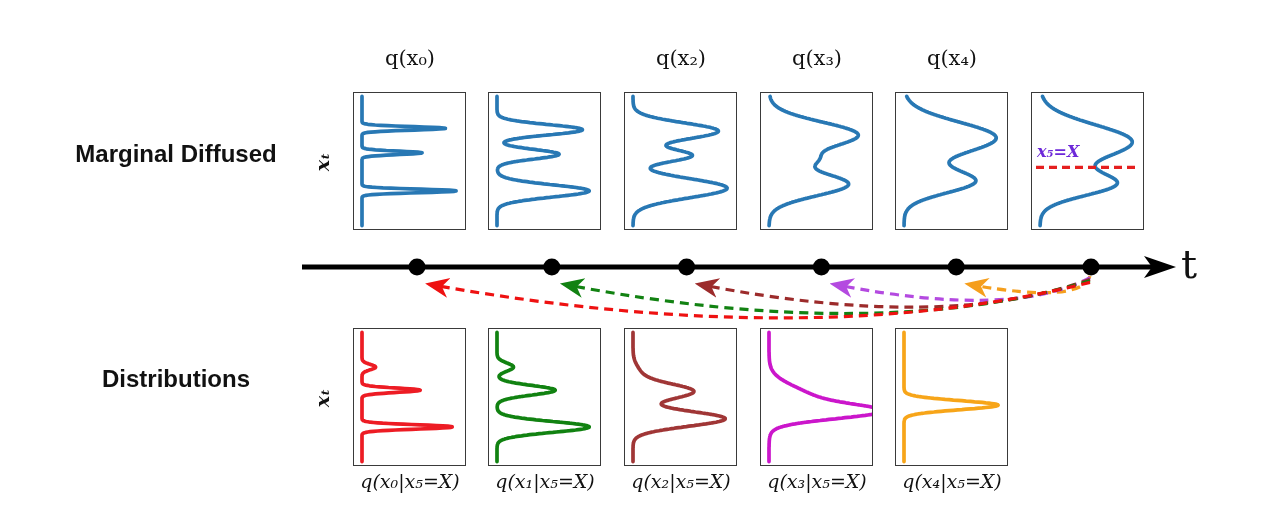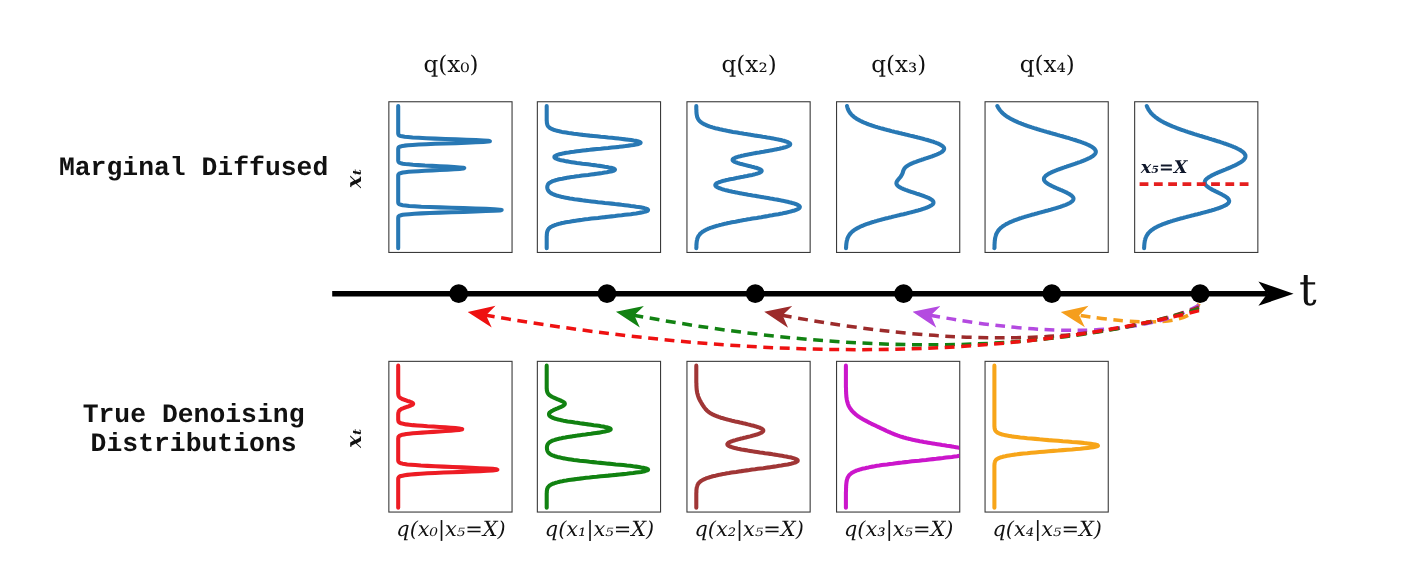--- a/index.html
+++ b/index.html
@@ -2,21 +2,21 @@
 <html><head>
 <meta charset="utf-8">
 <style>
   html,body{margin:0;padding:0;background:#ffffff;}
   #canvas{
     position:relative;width:1274px;height:522px;background:#ffffff;overflow:hidden;
     font-family:"DejaVu Serif","Liberation Serif",serif;
   }
   .row-title{
     position:absolute;left:40px;width:272px;text-align:center;
-    font-family:Liberation Mono, monospace;
+    font-family:Liberation Sans, sans-serif;
     font-weight:bold;font-size:24px;line-height:1.1;color:#111;
   }
   .axis-xt{
     position:absolute;left:303px;width:40px;height:24px;text-align:center;
     transform:rotate(-90deg);font-style:italic;font-weight:bold;
     font-size:19px;color:#111;
   }
   .plot-label-top{
     position:absolute;top:46px;width:114px;text-align:center;
     font-size:21px;color:#111;
@@ -41,21 +41,20 @@
 </style>
 </head>
 <body>
 
 <div id="canvas">
 
   <div class="row-title" style="top:141px">
     <div>Marginal Diffused</div>
   </div>
   <div class="row-title" style="top:366px">
-    <div>True Denoising</div>
     <div>Distributions</div>
   </div>
 
   <div class="axis-xt" style="top:150px">xₜ</div>
   <div class="axis-xt" style="top:386px">xₜ</div>
 
   <div class="plot-label-top" style="left:353px">q(x₀)</div>
   <div class="plot-label-top" style="left:624px">q(x₂)</div>
   <div class="plot-label-top" style="left:760px">q(x₃)</div>
   <div class="plot-label-top" style="left:895px">q(x₄)</div>
@@ -83,21 +82,21 @@
   <div class="plot-box" style="left:895px;top:92px">
       <svg viewBox="0 0 111 136">
         <path d="M10.7 3.4L10.9 3.7L11.1 4.1L11.2 4.4L11.4 4.8L11.6 5.1L11.8 5.4L12.0 5.8L12.3 6.1L12.5 6.5L12.8 6.8L13.0 7.1L13.3 7.5L13.6 7.8L13.9 8.2L14.2 8.5L14.5 8.8L14.8 9.2L15.2 9.5L15.5 9.9L15.9 10.2L16.3 10.5L16.7 10.9L17.1 11.2L17.5 11.6L18.0 11.9L18.4 12.2L18.9 12.6L19.4 12.9L19.9 13.3L20.5 13.6L21.0 13.9L21.6 14.3L22.2 14.6L22.8 15.0L23.4 15.3L24.1 15.6L24.7 16.0L25.4 16.3L26.1 16.7L26.8 17.0L27.6 17.3L28.3 17.7L29.1 18.0L29.9 18.4L30.7 18.7L31.5 19.0L32.4 19.4L33.3 19.7L34.2 20.1L35.1 20.4L36.0 20.7L37.0 21.1L37.9 21.4L38.9 21.8L39.9 22.1L40.9 22.4L42.0 22.8L43.0 23.1L44.1 23.5L45.2 23.8L46.3 24.1L47.4 24.5L48.5 24.8L49.6 25.2L50.8 25.5L51.9 25.8L53.1 26.2L54.3 26.5L55.4 26.9L56.6 27.2L57.8 27.5L59.0 27.9L60.3 28.2L61.5 28.6L62.7 28.9L63.9 29.2L65.1 29.6L66.3 29.9L67.5 30.3L68.7 30.6L69.9 30.9L71.1 31.3L72.3 31.6L73.5 32.0L74.7 32.3L75.8 32.6L77.0 33.0L78.1 33.3L79.2 33.7L80.3 34.0L81.4 34.3L82.5 34.7L83.5 35.0L84.6 35.4L85.6 35.7L86.5 36.0L87.5 36.4L88.4 36.7L89.3 37.1L90.2 37.4L91.0 37.7L91.8 38.1L92.6 38.4L93.4 38.8L94.1 39.1L94.7 39.4L95.4 39.8L96.0 40.1L96.6 40.5L97.1 40.8L97.6 41.1L98.0 41.5L98.4 41.8L98.8 42.2L99.1 42.5L99.4 42.8L99.6 43.2L99.8 43.5L100.0 43.9L100.1 44.2L100.2 44.5L100.2 44.9L100.2 45.2L100.1 45.6L100.0 45.9L99.9 46.2L99.7 46.6L99.5 46.9L99.2 47.3L98.9 47.6L98.6 47.9L98.2 48.3L97.7 48.6L97.3 49.0L96.8 49.3L96.2 49.6L95.7 50.0L95.0 50.3L94.4 50.7L93.7 51.0L93.0 51.3L92.3 51.7L91.5 52.0L90.7 52.4L89.9 52.7L89.1 53.0L88.2 53.4L87.3 53.7L86.4 54.1L85.5 54.4L84.5 54.7L83.6 55.1L82.6 55.4L81.6 55.8L80.7 56.1L79.7 56.4L78.6 56.8L77.6 57.1L76.6 57.5L75.6 57.8L74.6 58.1L73.6 58.5L72.6 58.8L71.6 59.2L70.6 59.5L69.6 59.8L68.7 60.2L67.7 60.5L66.8 60.9L65.8 61.2L64.9 61.5L64.1 61.9L63.2 62.2L62.4 62.6L61.6 62.9L60.8 63.2L60.1 63.6L59.3 63.9L58.7 64.3L58.0 64.6L57.4 64.9L56.8 65.3L56.3 65.6L55.8 66.0L55.3 66.3L54.9 66.6L54.5 67.0L54.2 67.3L53.9 67.7L53.6 68.0L53.4 68.3L53.3 68.7L53.1 69.0L53.1 69.4L53.0 69.7L53.1 70.0L53.1 70.4L53.2 70.7L53.4 71.1L53.6 71.4L53.8 71.7L54.1 72.1L54.4 72.4L54.8 72.8L55.2 73.1L55.6 73.4L56.1 73.8L56.6 74.1L57.2 74.5L57.7 74.8L58.4 75.1L59.0 75.5L59.7 75.8L60.3 76.2L61.1 76.5L61.8 76.8L62.5 77.2L63.3 77.5L64.1 77.9L64.8 78.2L65.6 78.5L66.4 78.9L67.2 79.2L68.0 79.6L68.8 79.9L69.6 80.2L70.4 80.6L71.1 80.9L71.9 81.3L72.6 81.6L73.3 81.9L74.0 82.3L74.6 82.6L75.3 83.0L75.9 83.3L76.4 83.6L77.0 84.0L77.5 84.3L77.9 84.7L78.3 85.0L78.7 85.3L79.0 85.7L79.3 86.0L79.5 86.4L79.7 86.7L79.8 87.0L79.9 87.4L79.9 87.7L79.8 88.1L79.8 88.4L79.6 88.7L79.4 89.1L79.2 89.4L78.9 89.8L78.5 90.1L78.1 90.4L77.6 90.8L77.1 91.1L76.5 91.5L75.9 91.8L75.2 92.1L74.5 92.5L73.8 92.8L72.9 93.2L72.1 93.5L71.2 93.8L70.3 94.2L69.3 94.5L68.3 94.9L67.3 95.2L66.2 95.5L65.1 95.9L64.0 96.2L62.8 96.6L61.7 96.9L60.5 97.2L59.3 97.6L58.0 97.9L56.8 98.3L55.6 98.6L54.3 98.9L53.1 99.3L51.8 99.6L50.5 100.0L49.3 100.3L48.0 100.6L46.8 101.0L45.5 101.3L44.3 101.7L43.1 102.0L41.9 102.3L40.7 102.7L39.5 103.0L38.3 103.4L37.2 103.7L36.0 104.0L34.9 104.4L33.8 104.7L32.8 105.1L31.7 105.4L30.7 105.7L29.7 106.1L28.8 106.4L27.8 106.8L26.9 107.1L26.0 107.4L25.2 107.8L24.3 108.1L23.5 108.5L22.7 108.8L22.0 109.1L21.3 109.5L20.6 109.8L19.9 110.2L19.2 110.5L18.6 110.8L18.0 111.2L17.5 111.5L16.9 111.9L16.4 112.2L15.9 112.5L15.4 112.9L15.0 113.2L14.5 113.6L14.1 113.9L13.7 114.2L13.4 114.6L13.0 114.9L12.7 115.3L12.4 115.6L12.1 115.9L11.8 116.3L11.6 116.6L11.3 117.0L11.1 117.3L10.9 117.6L10.6 118.0L10.5 118.3L10.3 118.7L10.1 119.0L9.9 119.3L9.8 119.7L9.7 120.0L9.5 120.4L9.4 120.7L9.3 121.0L9.2 121.4L9.1 121.7L9.0 122.1L8.9 122.4L8.8 122.7L8.8 123.1L8.7 123.4L8.6 123.8L8.6 124.1L8.5 124.4L8.5 124.8L8.5 125.1L8.4 125.5L8.4 125.8L8.3 126.1L8.3 126.5L8.3 126.8L8.3 127.2L8.2 127.5L8.2 127.8L8.2 128.2L8.2 128.5L8.2 128.9L8.1 129.2L8.1 129.5L8.1 129.9L8.1 130.2L8.1 130.6L8.1 130.9L8.1 131.2L8.1 131.6L8.1 131.9L8.1 132.3L8.0 132.6" fill="none" stroke="#2878b4" stroke-width="3.7" stroke-linejoin="round" stroke-linecap="round"></path>
       </svg>
     </div>
   <div class="plot-box" style="left:1031px;top:92px">
       <svg viewBox="0 0 111 136">
         <path d="M10.5 3.4L10.7 3.7L10.8 4.1L11.0 4.4L11.1 4.8L11.3 5.1L11.5 5.4L11.7 5.8L11.9 6.1L12.0 6.5L12.3 6.8L12.5 7.1L12.7 7.5L12.9 7.8L13.2 8.2L13.4 8.5L13.7 8.8L14.0 9.2L14.2 9.5L14.5 9.9L14.8 10.2L15.2 10.5L15.5 10.9L15.8 11.2L16.2 11.6L16.6 11.9L16.9 12.2L17.3 12.6L17.7 12.9L18.2 13.3L18.6 13.6L19.0 13.9L19.5 14.3L20.0 14.6L20.5 15.0L21.0 15.3L21.5 15.6L22.0 16.0L22.6 16.3L23.2 16.7L23.7 17.0L24.3 17.3L25.0 17.7L25.6 18.0L26.2 18.4L26.9 18.7L27.6 19.0L28.3 19.4L29.0 19.7L29.7 20.1L30.5 20.4L31.2 20.7L32.0 21.1L32.8 21.4L33.6 21.8L34.4 22.1L35.3 22.4L36.2 22.8L37.0 23.1L37.9 23.5L38.8 23.8L39.7 24.1L40.7 24.5L41.6 24.8L42.6 25.2L43.6 25.5L44.5 25.8L45.5 26.2L46.6 26.5L47.6 26.9L48.6 27.2L49.7 27.5L50.7 27.9L51.8 28.2L52.9 28.6L53.9 28.9L55.0 29.2L56.1 29.6L57.2 29.9L58.3 30.3L59.4 30.6L60.5 30.9L61.7 31.3L62.8 31.6L63.9 32.0L65.0 32.3L66.1 32.6L67.2 33.0L68.4 33.3L69.5 33.7L70.6 34.0L71.7 34.3L72.8 34.7L73.8 35.0L74.9 35.4L76.0 35.7L77.0 36.0L78.1 36.4L79.1 36.7L80.1 37.1L81.1 37.4L82.1 37.7L83.1 38.1L84.0 38.4L85.0 38.8L85.9 39.1L86.8 39.4L87.7 39.8L88.5 40.1L89.3 40.5L90.1 40.8L90.9 41.1L91.7 41.5L92.4 41.8L93.1 42.2L93.7 42.5L94.4 42.8L95.0 43.2L95.6 43.5L96.1 43.9L96.6 44.2L97.1 44.5L97.6 44.9L98.0 45.2L98.4 45.6L98.7 45.9L99.0 46.2L99.3 46.6L99.5 46.9L99.7 47.3L99.9 47.6L100.1 47.9L100.2 48.3L100.2 48.6L100.2 49.0L100.2 49.3L100.2 49.6L100.1 50.0L100.0 50.3L99.8 50.7L99.7 51.0L99.4 51.3L99.2 51.7L98.9 52.0L98.6 52.4L98.2 52.7L97.9 53.0L97.4 53.4L97.0 53.7L96.5 54.1L96.0 54.4L95.5 54.7L94.9 55.1L94.3 55.4L93.7 55.8L93.1 56.1L92.5 56.4L91.8 56.8L91.1 57.1L90.4 57.5L89.6 57.8L88.9 58.1L88.1 58.5L87.4 58.8L86.6 59.2L85.8 59.5L85.0 59.8L84.1 60.2L83.3 60.5L82.5 60.9L81.7 61.2L80.8 61.5L80.0 61.9L79.2 62.2L78.4 62.6L77.5 62.9L76.7 63.2L75.9 63.6L75.1 63.9L74.4 64.3L73.6 64.6L72.8 64.9L72.1 65.3L71.4 65.6L70.7 66.0L70.0 66.3L69.4 66.6L68.8 67.0L68.2 67.3L67.6 67.7L67.1 68.0L66.6 68.3L66.1 68.7L65.6 69.0L65.2 69.4L64.9 69.7L64.5 70.0L64.2 70.4L64.0 70.7L63.7 71.1L63.5 71.4L63.4 71.7L63.3 72.1L63.2 72.4L63.2 72.8L63.2 73.1L63.3 73.4L63.4 73.8L63.5 74.1L63.7 74.5L63.9 74.8L64.1 75.1L64.4 75.5L64.7 75.8L65.1 76.2L65.5 76.5L65.9 76.8L66.4 77.2L66.9 77.5L67.4 77.9L68.0 78.2L68.5 78.5L69.1 78.9L69.7 79.2L70.4 79.6L71.0 79.9L71.7 80.2L72.3 80.6L73.0 80.9L73.7 81.3L74.4 81.6L75.1 81.9L75.8 82.3L76.5 82.6L77.2 83.0L77.9 83.3L78.5 83.6L79.2 84.0L79.8 84.3L80.4 84.7L81.0 85.0L81.5 85.3L82.1 85.7L82.6 86.0L83.0 86.4L83.5 86.7L83.9 87.0L84.2 87.4L84.5 87.7L84.8 88.1L85.0 88.4L85.2 88.7L85.3 89.1L85.4 89.4L85.4 89.8L85.4 90.1L85.3 90.4L85.2 90.8L85.0 91.1L84.8 91.5L84.5 91.8L84.1 92.1L83.7 92.5L83.3 92.8L82.8 93.2L82.2 93.5L81.6 93.8L80.9 94.2L80.2 94.5L79.4 94.9L78.6 95.2L77.8 95.5L76.9 95.9L75.9 96.2L75.0 96.6L73.9 96.9L72.9 97.2L71.8 97.6L70.6 97.9L69.5 98.3L68.3 98.6L67.1 98.9L65.9 99.3L64.6 99.6L63.3 100.0L62.0 100.3L60.7 100.6L59.4 101.0L58.1 101.3L56.8 101.7L55.4 102.0L54.1 102.3L52.8 102.7L51.4 103.0L50.1 103.4L48.8 103.7L47.4 104.0L46.1 104.4L44.8 104.7L43.6 105.1L42.3 105.4L41.0 105.7L39.8 106.1L38.6 106.4L37.4 106.8L36.2 107.1L35.1 107.4L34.0 107.8L32.9 108.1L31.8 108.5L30.8 108.8L29.8 109.1L28.8 109.5L27.8 109.8L26.9 110.2L26.0 110.5L25.1 110.8L24.3 111.2L23.4 111.5L22.6 111.9L21.9 112.2L21.2 112.5L20.5 112.9L19.8 113.2L19.1 113.6L18.5 113.9L17.9 114.2L17.3 114.6L16.8 114.9L16.3 115.3L15.8 115.6L15.3 115.9L14.8 116.3L14.4 116.6L14.0 117.0L13.6 117.3L13.3 117.6L12.9 118.0L12.6 118.3L12.3 118.7L12.0 119.0L11.7 119.3L11.5 119.7L11.2 120.0L11.0 120.4L10.8 120.7L10.6 121.0L10.4 121.4L10.2 121.7L10.0 122.1L9.9 122.4L9.7 122.7L9.6 123.1L9.5 123.4L9.4 123.8L9.2 124.1L9.1 124.4L9.1 124.8L9.0 125.1L8.9 125.5L8.8 125.8L8.7 126.1L8.7 126.5L8.6 126.8L8.6 127.2L8.5 127.5L8.5 127.8L8.4 128.2L8.4 128.5L8.4 128.9L8.3 129.2L8.3 129.5L8.3 129.9L8.2 130.2L8.2 130.6L8.2 130.9L8.2 131.2L8.2 131.6L8.1 131.9L8.1 132.3L8.1 132.6" fill="none" stroke="#2878b4" stroke-width="3.7" stroke-linejoin="round" stroke-linecap="round"></path>
         <line x1="4" x2="107" y1="74.39200000000001" y2="74.39200000000001" stroke="#e51f1f" stroke-width="3.2" stroke-dasharray="8 5"></line>
       </svg>
-      <div class="anno-label" style="color: #0f172a;">x₅=X</div>
+      <div class="anno-label" style="color: #6d28d9;">x₅=X</div>
     </div>
 
   <div id="timeline-wrap">
     <svg id="timeline-svg" width="900" height="95" viewBox="0 0 900 95">
         <defs>
           <marker id="arrhead0" viewBox="0 0 12 10" refX="8" refY="5" markerWidth="7.5" markerHeight="7.5" orient="auto">
             <path d="M0,0 L12,5 L0,10 L3.5,5 Z" fill="#f59e1c"></path>
           </marker>
           <marker id="arrhead1" viewBox="0 0 12 10" refX="8" refY="5" markerWidth="7.5" markerHeight="7.5" orient="auto">
             <path d="M0,0 L12,5 L0,10 L3.5,5 Z" fill="#b44ae0"></path>

